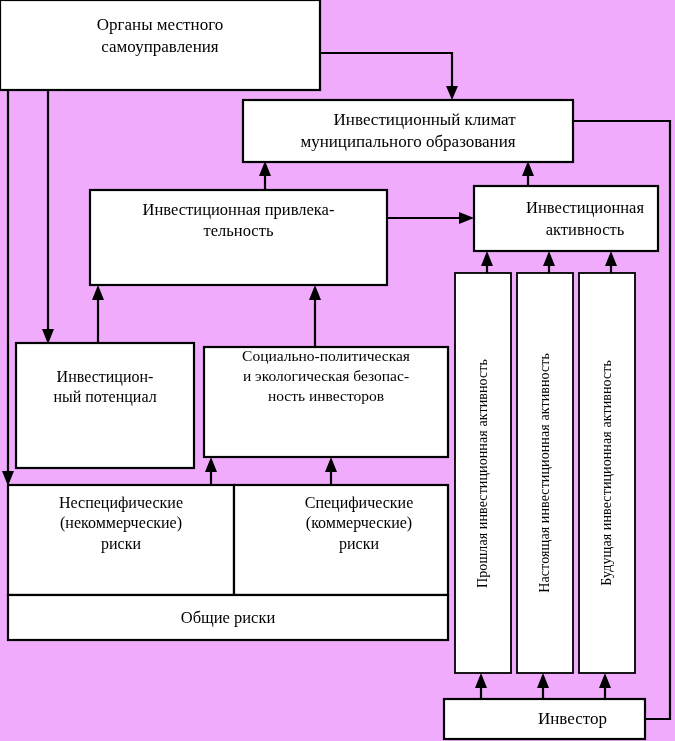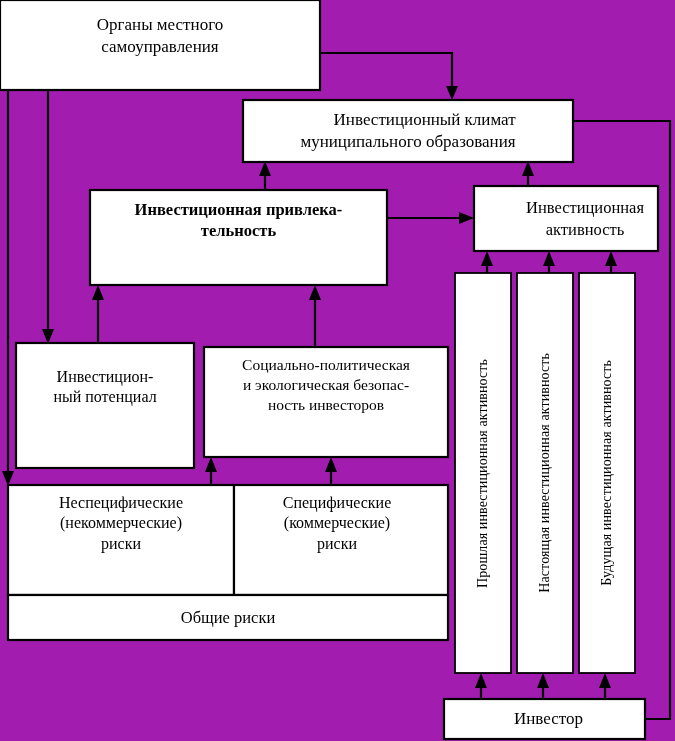--- a/index.html
+++ b/index.html
@@ -4,21 +4,21 @@
 <style>
   html, body {
     margin: 0;
     padding: 0;
     background: #ffffff;
   }
   #diagram-root {
     position: relative;
     width: 675px;
     height: 741px;
-    background: #a21caf;
+    background: #f0abfc;
     font-family: "Liberation Serif", "DejaVu Serif", serif;
     overflow: hidden;
   }
   svg.canvas {
     position: absolute;
     left: 0;
     top: 0;
     width: 675px;
     height: 741px;
   }
@@ -190,57 +190,57 @@
   </svg>
 
   <div class="box-label top-align" style="left:0px; top:8px; width:320px; height:80px; font-size:17px; padding-top:6px;">
     <span>Органы местного<br>самоуправления</span>
   </div>
 
   <div class="box-label" style="left:243px; top:100px; width:330px; height:62px; font-size:17px;text-align:right;">
     <span>Инвестиционный климат<br>муниципального образования</span>
   </div>
 
-  <div class="box-label top-align" style="left:90px; top:190px; width:297px; height:122px; font-size:16.5px; padding-top:9px;font-weight:bold;">
+  <div class="box-label top-align" style="left:90px; top:190px; width:297px; height:122px; font-size:16.5px; padding-top:9px;">
     <span>Инвестиционная привлека-<br>тельность</span>
   </div>
 
   <div class="box-label" style="left:474px; top:186px; width:184px; height:65px; font-size:16.5px;margin-left:19px;">
     <span>Инвестиционная<br>активность</span>
   </div>
 
   <div class="box-label top-align" style="left:16px; top:343px; width:178px; height:125px; font-size:16px; padding-top:24px;">
     <span>Инвестицион-<br>ный потенциал</span>
   </div>
 
-  <div class="box-label top-align" style="left:204px; top:347px; width:244px; height:110px; font-size:15.5px; padding-top:8px;">
+  <div class="box-label top-align" style="left:204px; top:338px; width:244px; height:110px; font-size:15.5px; padding-top:8px;">
     <span>Социально-политическая<br>и экологическая безопас-<br>ность инвесторов</span>
   </div>
 
   <div class="box-label top-align" style="left:8px; top:485px; width:226px; height:130px; font-size:16px; padding-top:8px;">
     <span>Неспецифические<br>(некоммерческие)<br>риски</span>
   </div>
 
-  <div class="box-label top-align" style="left:230px; top:485px; width:214px; height:110px; font-size:16px; padding-top:8px;">
+  <div class="box-label top-align" style="left:252px; top:485px; width:214px; height:110px; font-size:16px; padding-top:8px;">
     <span>Специфические<br>(коммерческие)<br>риски</span>
   </div>
 
   <div class="box-label" style="left:8px; top:595px; width:440px; height:45px; font-size:16.5px;align-items:center;">
     <span>Общие риски</span>
   </div>
 
   <div class="vert-label" style="left:455px; top:273px; width:56px; height:400px; font-size:14px;">
     <span>Прошлая инвестиционная активность</span>
   </div>
 
   <div class="vert-label" style="left:517px; top:273px; width:56px; height:400px; font-size:14px;">
     <span>Настоящая инвестиционная активность</span>
   </div>
 
   <div class="vert-label" style="left:579px; top:273px; width:56px; height:400px; font-size:14px;">
     <span>Будущая инвестиционная активность</span>
   </div>
 
-  <div class="box-label" style="left:448px; top:699px; width:201px; height:40px; font-size:17px;">
+  <div class="box-label" style="left:472px; top:699px; width:201px; height:40px; font-size:17px;">
     <span>Инвестор</span>
   </div>
 
 </div>
 
 </body></html>

